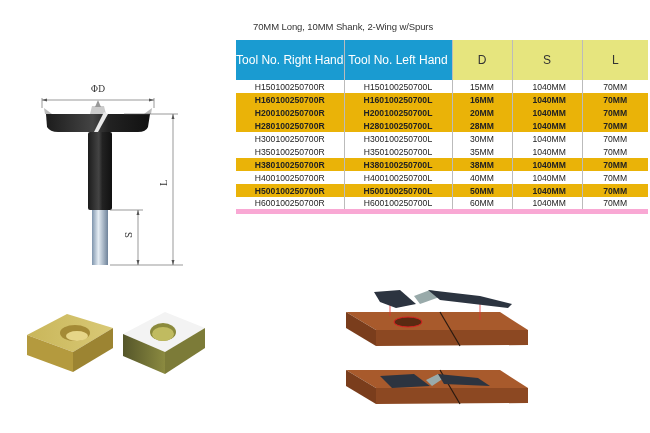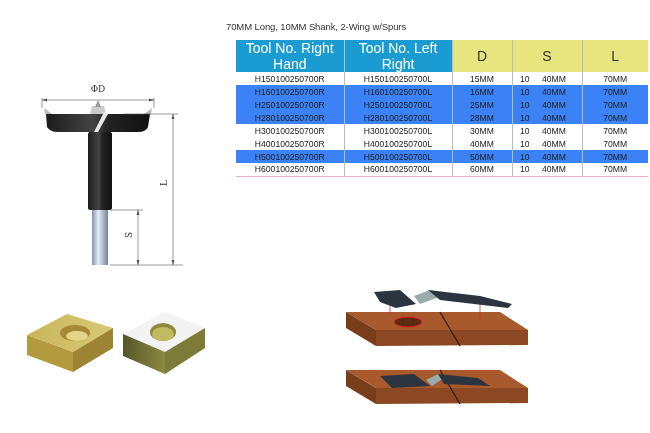--- a/index.html
+++ b/index.html
@@ -1,40 +1,40 @@
 <!DOCTYPE html>
 <html><head>
 <meta charset="utf-8">
 <style>
   * { box-sizing: border-box; margin: 0; padding: 0; }
   body { width: 650px; height: 433px; background: #ffffff; position: relative; overflow: hidden; font-family: "Liberation Sans", sans-serif; }
-  .title { position: absolute; left: 226px; top: 21px; font-size: 9.5px; color: #333; letter-spacing: -0.1px; }
+  .title { position: absolute; left: 253px; top: 21px; font-size: 9.5px; color: #333; letter-spacing: -0.1px; }
   table.spec { position: absolute; left: 236px; top: 40px; border-collapse: collapse; font-size: 8.6px; color: #222; }
-  table.spec th { height: 28px; font-weight: normal; font-size: 14px; border-right: 1px solid #bbb; }
+  table.spec th { height: 40px; font-weight: normal; font-size: 12px; border-right: 1px solid #bbb; }
   table.spec th.blue { background: #1a9bd1; color: #ffffff; }
   table.spec th.yellow { background: #e6e57e; color: #333; }
   table.spec td { height: 13px; line-height: 12px; text-align: center; border-right: 1px solid #bbb; padding: 0; }
-  table.spec tr.alt td { background: #3b82f6; }
-  table.spec tr.last td { border-bottom: 1px solid #f9a8d4; }
+  table.spec tr.alt td { background: #eab308; font-weight: bold; }
+  table.spec tr.last td { border-bottom: 5px solid #f9a8d4; }
   .c1 { width: 108px; } .c2 { width: 108px; } .c3 { width: 60px; } .c4 { width: 70px; } .c5 { width: 66px; border-right: none !important; }
-  td.s span.a { display: inline-block; width: 22px; text-align: left; }
+  td.s span.a { display: inline-block; width: 22px; text-align: right; }
   td.s span.b { display: inline-block; width: 32px; text-align: left; }
   .fig { position: absolute; }
   .dimtxt { font-family: "DejaVu Serif", serif; font-size: 9px; fill: #333; }
 </style>
 </head>
 <body>
 
 <div class="title">70MM Long, 10MM Shank, 2-Wing w/Spurs</div>
 
 <table class="spec">
   <thead>
     <tr>
       <th class="blue c1">Tool No. Right Hand</th>
-      <th class="blue c2">Tool No. Left Right</th>
+      <th class="blue c2">Tool No. Left Hand</th>
       <th class="yellow c3">D</th>
       <th class="yellow c4">S</th>
       <th class="yellow c5">L</th>
     </tr>
   </thead>
   <tbody id="rows">
       <tr>
         <td class="c1">H150100250700R</td>
         <td class="c2">H150100250700L</td>
         <td class="c3">15MM</td>
@@ -42,37 +42,51 @@
         <td class="c5">70MM</td>
       </tr>
       <tr class="alt">
         <td class="c1">H160100250700R</td>
         <td class="c2">H160100250700L</td>
         <td class="c3">16MM</td>
         <td class="c4 s"><span class="a">10</span><span class="b">40MM</span></td>
         <td class="c5">70MM</td>
       </tr>
       <tr class="alt">
-        <td class="c1">H250100250700R</td>
-        <td class="c2">H250100250700L</td>
-        <td class="c3">25MM</td>
+        <td class="c1">H200100250700R</td>
+        <td class="c2">H200100250700L</td>
+        <td class="c3">20MM</td>
         <td class="c4 s"><span class="a">10</span><span class="b">40MM</span></td>
         <td class="c5">70MM</td>
       </tr>
       <tr class="alt">
         <td class="c1">H280100250700R</td>
         <td class="c2">H280100250700L</td>
         <td class="c3">28MM</td>
         <td class="c4 s"><span class="a">10</span><span class="b">40MM</span></td>
         <td class="c5">70MM</td>
       </tr>
       <tr>
         <td class="c1">H300100250700R</td>
         <td class="c2">H300100250700L</td>
         <td class="c3">30MM</td>
+        <td class="c4 s"><span class="a">10</span><span class="b">40MM</span></td>
+        <td class="c5">70MM</td>
+      </tr>
+      <tr>
+        <td class="c1">H350100250700R</td>
+        <td class="c2">H350100250700L</td>
+        <td class="c3">35MM</td>
+        <td class="c4 s"><span class="a">10</span><span class="b">40MM</span></td>
+        <td class="c5">70MM</td>
+      </tr>
+      <tr class="alt">
+        <td class="c1">H380100250700R</td>
+        <td class="c2">H380100250700L</td>
+        <td class="c3">38MM</td>
         <td class="c4 s"><span class="a">10</span><span class="b">40MM</span></td>
         <td class="c5">70MM</td>
       </tr>
       <tr>
         <td class="c1">H400100250700R</td>
         <td class="c2">H400100250700L</td>
         <td class="c3">40MM</td>
         <td class="c4 s"><span class="a">10</span><span class="b">40MM</span></td>
         <td class="c5">70MM</td>
       </tr>

